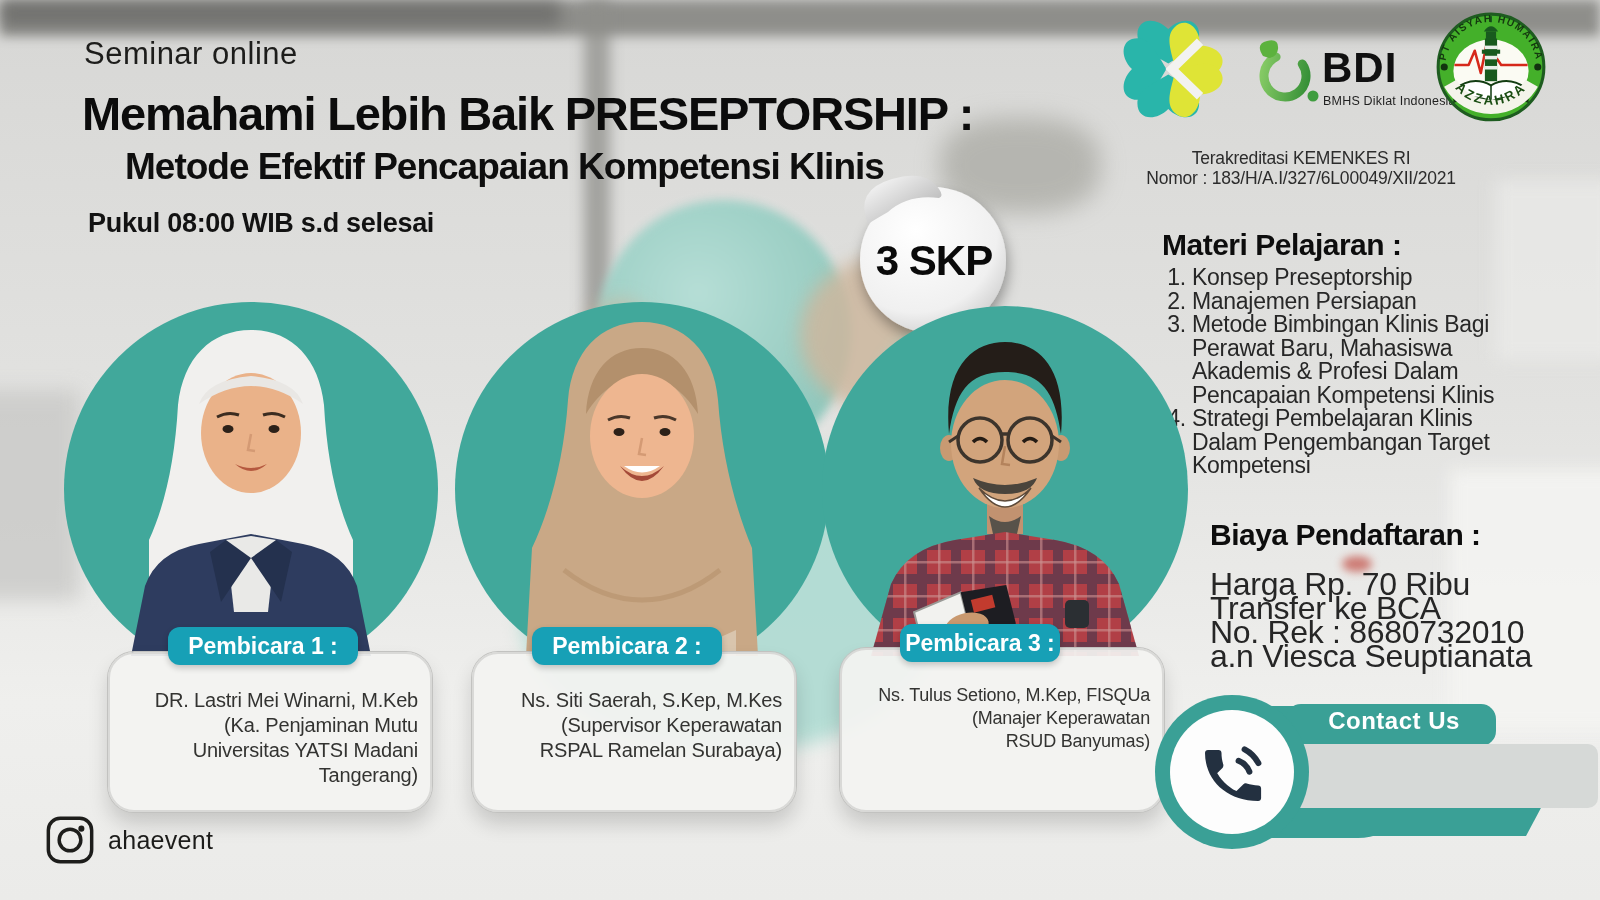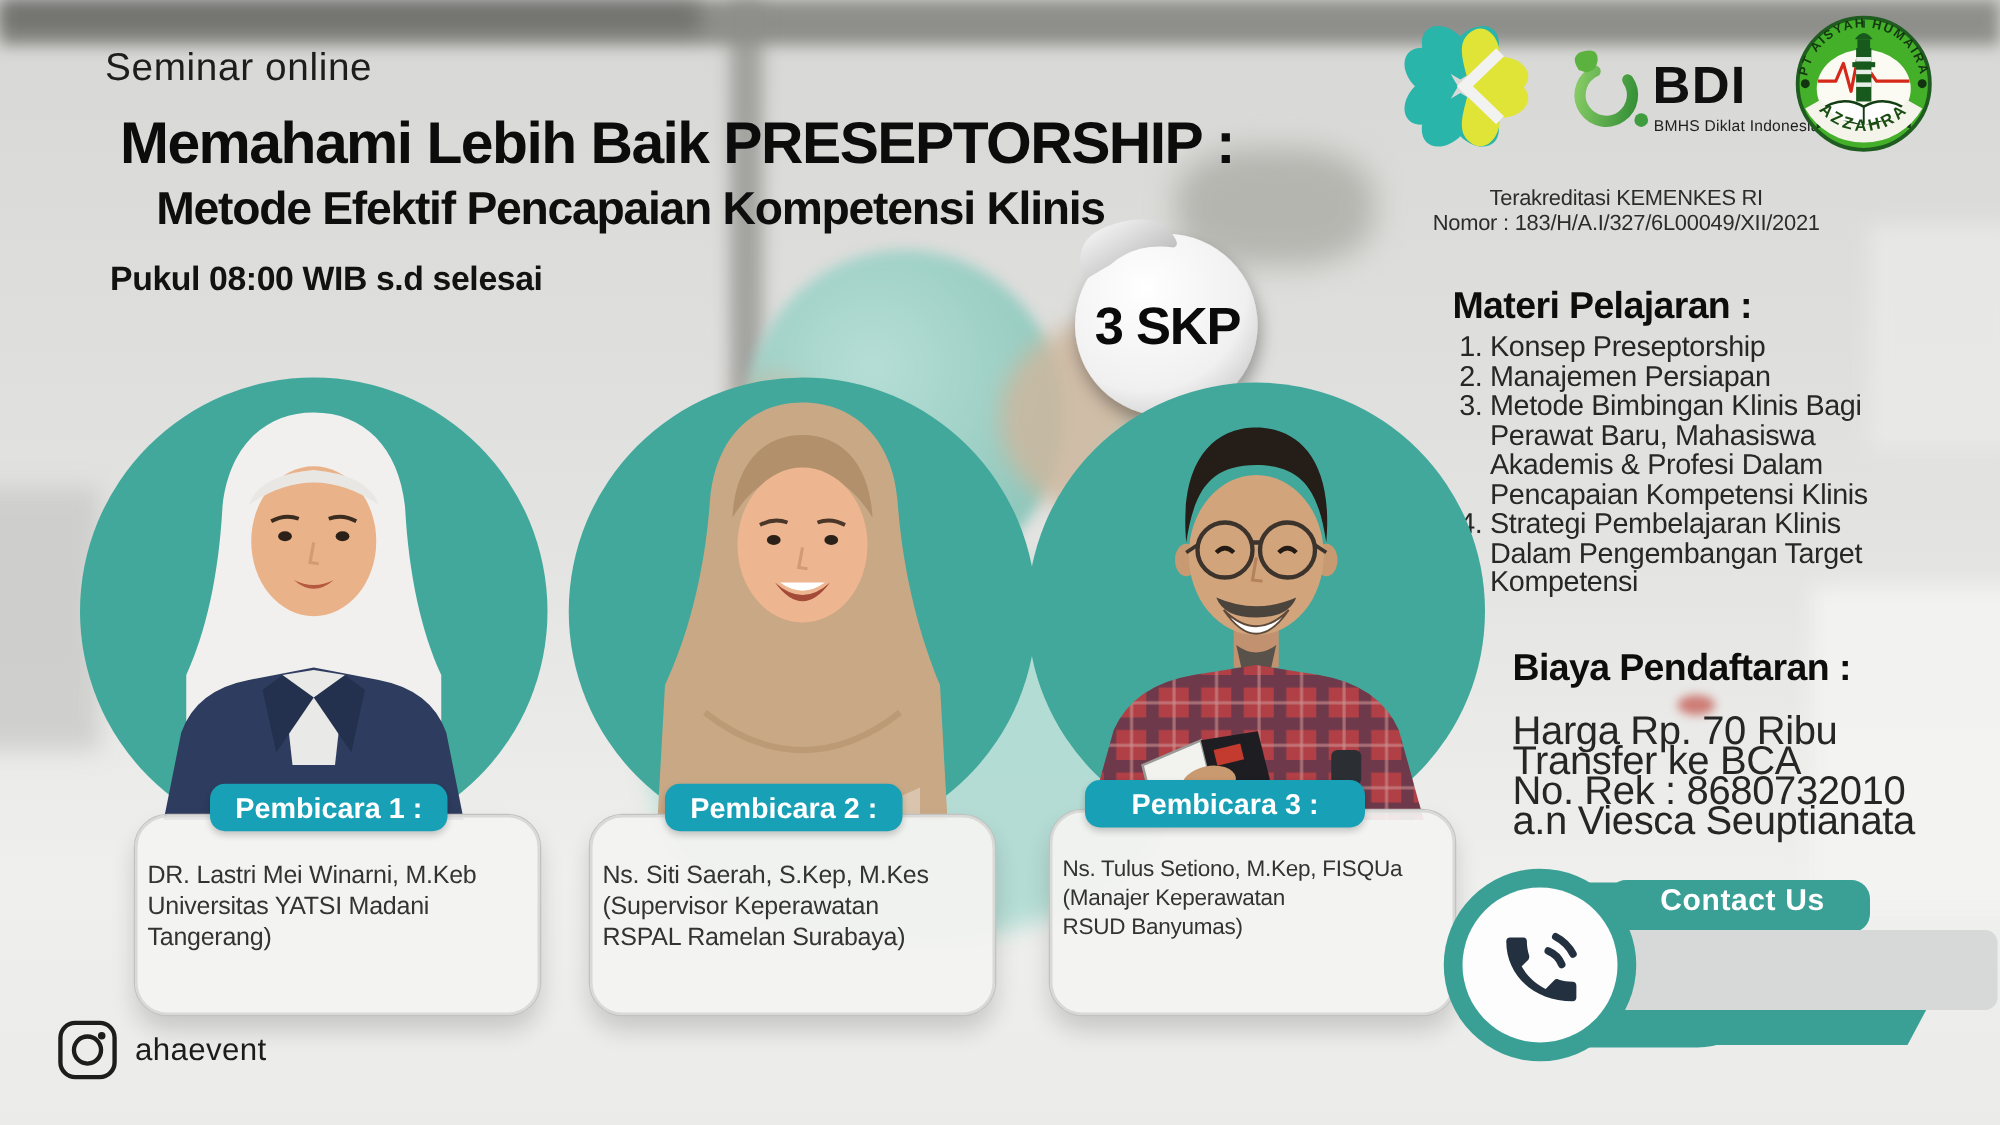--- a/index.html
+++ b/index.html
@@ -5,37 +5,37 @@
   html,body{margin:0;padding:0;background:#555;}
   .poster{
     position:relative;width:1600px;height:900px;overflow:hidden;
     font-family:"Liberation Sans",sans-serif;
     background:linear-gradient(180deg,#d7d7d5 0%,#e2e2e0 45%,#efefed 78%,#ebebe9 100%);
   }
   .abs{position:absolute;}
   .blob{position:absolute;pointer-events:none;}
   
   .kicker{left:84px;top:36px;font-size:31px;color:#1d1d1b;letter-spacing:.5px;}
-  .title{left:82px;top:86px;font-size:47px;font-weight:800;color:#0c0c0c;letter-spacing:-1.2px;white-space:nowrap;margin-left:14px;}
+  .title{left:82px;top:86px;font-size:47px;font-weight:800;color:#0c0c0c;letter-spacing:-1.2px;white-space:nowrap;}
   .subtitle{left:84px;top:146px;font-size:37px;font-weight:800;color:#0e0e0e;letter-spacing:-1px;white-space:nowrap;margin-left:41px;}
   .dateline{left:88px;top:208px;font-size:27px;font-weight:700;color:#121212;line-height:30px;letter-spacing:-.3px;}
   
   .accr{left:1118px;top:148px;width:366px;text-align:center;font-size:17.5px;color:#2c2c2c;line-height:20px;letter-spacing:-.2px;}
   
   .materi-h{left:1162px;top:228px;font-size:30px;font-weight:800;color:#0d0d0d;letter-spacing:-.5px;}
   .materi-list{left:1162px;top:266px;width:330px;margin:0;padding:0 0 0 30px;font-size:23px;color:#272727;letter-spacing:-.3px;}
   .materi-list li{margin:0;padding:0;line-height:23.5px;}
   .biaya-h{left:1210px;top:518px;font-size:30px;font-weight:800;color:#0d0d0d;letter-spacing:-.5px;}
   .biaya-lines{left:1210px;top:572px;font-size:32px;color:#262626;line-height:24px;letter-spacing:-.3px;}
   
   .sp-card{background:rgba(243,243,241,.93);border:2px solid #d9d9d7;border-radius:26px;
     box-shadow:0 0 0 1px #c2c2c0, 0 12px 20px rgba(0,0,0,.16);}
   .sp-pill{background:#17a0b6;border-radius:12px;color:#fff;font-weight:800;font-size:23px;
     display:flex;align-items:center;justify-content:center;box-shadow:0 3px 6px rgba(0,0,0,.2);}
-  .sp-text{text-align:left;font-size:20px;line-height:25px;color:#333331;letter-spacing:-.2px;}
+  .sp-text{text-align:right;font-size:20px;line-height:25px;color:#333331;letter-spacing:-.2px;}
   .sp-text.small{font-size:18px;line-height:23px;}
   
   .contact-h{left:1296px;top:707px;width:196px;text-align:center;font-size:24px;font-weight:800;color:#ffffff;letter-spacing:.5px;}
   .contact-phones{left:1312px;top:749px;font-size:26.5px;font-weight:800;color:#0c0c0c;line-height:30.5px;letter-spacing:-1px;}
   
   .insta-handle{left:108px;top:826px;font-size:25px;color:#1c1c1a;letter-spacing:.3px;}
   
   .skp-text{left:858px;top:237px;width:152px;text-align:center;font-size:42px;font-weight:800;color:#0a0a0a;letter-spacing:-1px;}
   
   .bdi-name{left:1322px;top:44px;font-size:42px;font-weight:800;color:#101010;letter-spacing:1px;}
@@ -195,20 +195,21 @@
     <path d="M165 240 L190 236 L215 240 L207 312 L173 312 Z" fill="#e9e9e7"></path>
     <path d="M165 240 L190 258 L160 302 L149 252 Z" fill="#24314e"></path>
     <path d="M215 240 L190 258 L220 302 L231 252 Z" fill="#24314e"></path>
   </svg>
   <div class="abs sp-card" style="left:108px;top:652px;width:320px;height:156px;"></div>
   <div class="abs sp-pill" style="left:168px;top:627px;width:190px;height:38px;align-items:center;">
     <span>Pembicara 1 :</span>
   </div>
   <div class="abs sp-text" style="left:118px;top:688px;width:300px;">
     <div>DR. Lastri Mei Winarni, M.Keb</div>
+    <div>(Ka. Penjaminan Mutu</div>
     <div>Universitas YATSI Madani</div>
     <div>Tangerang)</div>
   </div>
 
   <svg class="abs" style="left:452px;top:300px;" width="380" height="356" viewBox="0 0 380 356">
     <circle cx="190" cy="189" r="187" fill="#41a89b"></circle>
     <path d="M190 22 C148 22 120 52 116 100 C112 158 98 210 80 248 L74 356 L306 356 L300 248 C284 210 270 158 266 100 C262 52 232 22 190 22 Z" fill="#c9a886"></path>
     <path d="M190 48 C158 48 136 72 134 114 C150 88 168 78 190 78 C212 78 230 88 246 114 C244 72 222 48 190 48 Z" fill="#b3906c"></path>
     <ellipse cx="190" cy="136" rx="52" ry="62" fill="#eeb690"></ellipse>
     <path d="M156 120 Q167 114 178 118" stroke="#4a372a" stroke-width="3" fill="none"></path>
@@ -262,21 +263,21 @@
     <path d="M56 354 L76 282 Q92 246 140 238 L190 230 L240 238 Q288 246 304 282 L324 354 Z" fill="url(#plaid)" opacity=".5"></path>
     <g transform="rotate(-14 150 316)">
       <path d="M102 298 L152 290 L152 330 L102 338 Z" fill="#f2f2ef" stroke="#9a9a96" stroke-width="2"></path>
       <path d="M152 290 L198 294 L198 334 L152 330 Z" fill="#1d1d22"></path>
       <rect x="160" y="300" width="22" height="13" fill="#c23b2e"></rect>
     </g>
     <ellipse cx="152" cy="324" rx="22" ry="13" fill="#c9996f" transform="rotate(-12 152 324)"></ellipse>
     <rect x="250" y="298" width="24" height="28" rx="5" fill="#2b2f33"></rect>
   </svg>
   <div class="abs sp-card" style="left:840px;top:648px;width:320px;height:160px;"></div>
-  <div class="abs sp-pill" style="left:868px;top:624px;width:224px;height:38px;">
+  <div class="abs sp-pill" style="left:900px;top:624px;width:160px;height:38px;">
     <span>Pembicara 3 :</span>
   </div>
   <div class="abs sp-text small" style="left:850px;top:684px;width:300px;">
     <div>Ns. Tulus Setiono, M.Kep, FISQUa</div>
     <div>(Manajer Keperawatan</div>
     <div>RSUD Banyumas)</div>
   </div>
 
   <svg class="abs" style="left:1150px;top:688px;" width="450" height="168" viewBox="0 0 450 168">
     <rect x="20" y="18" width="250" height="132" rx="62" fill="#3aa096"></rect>

